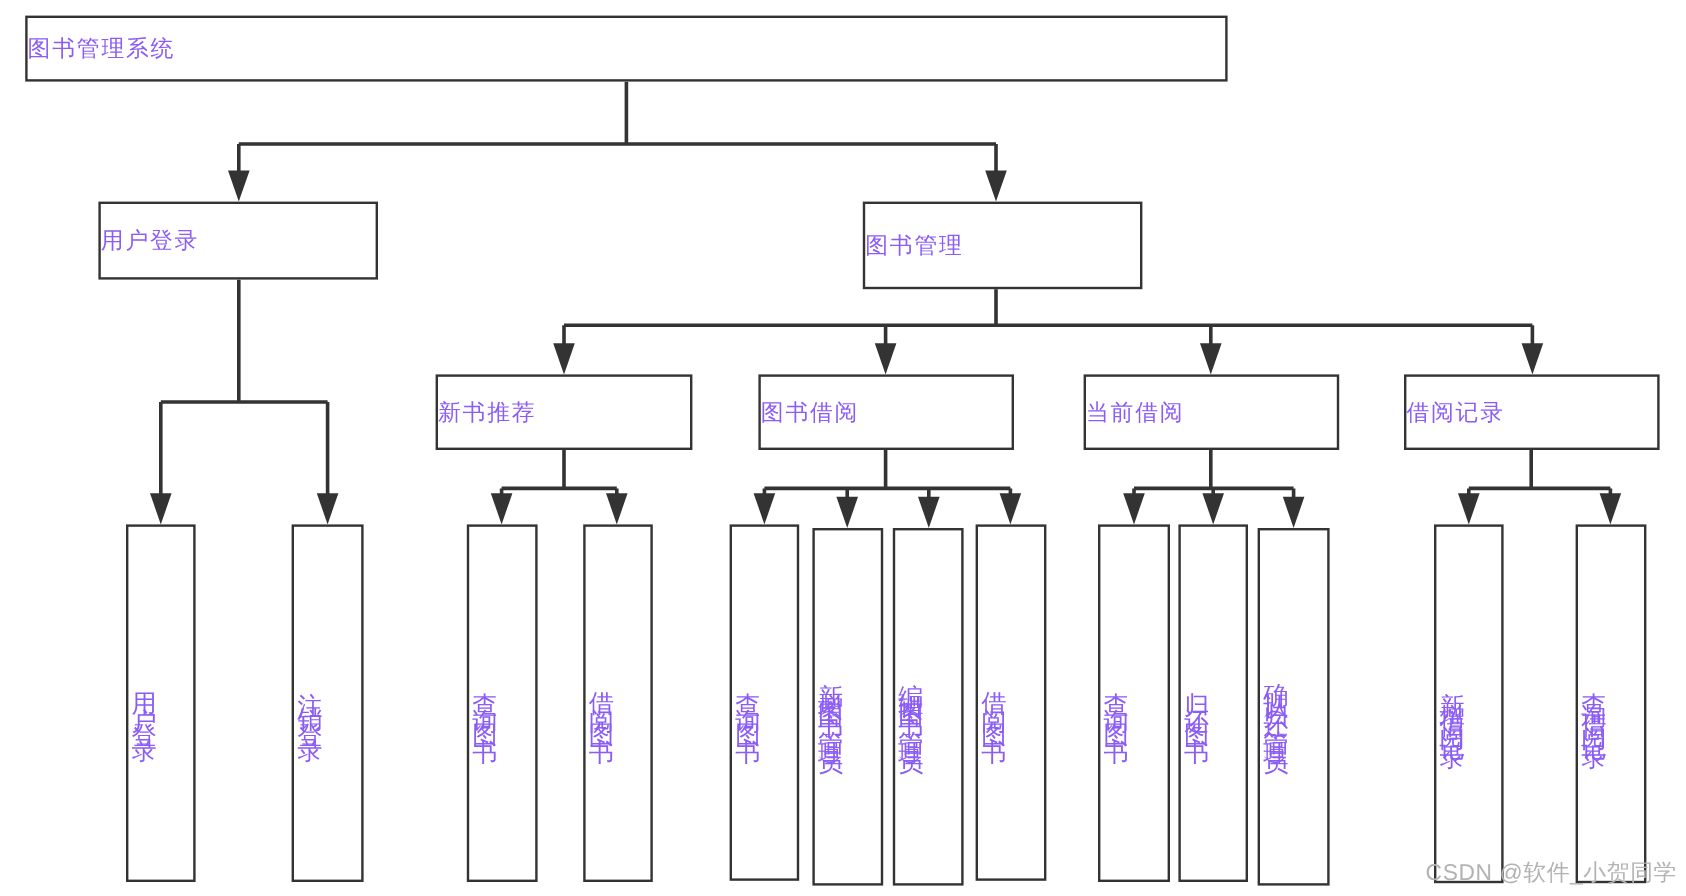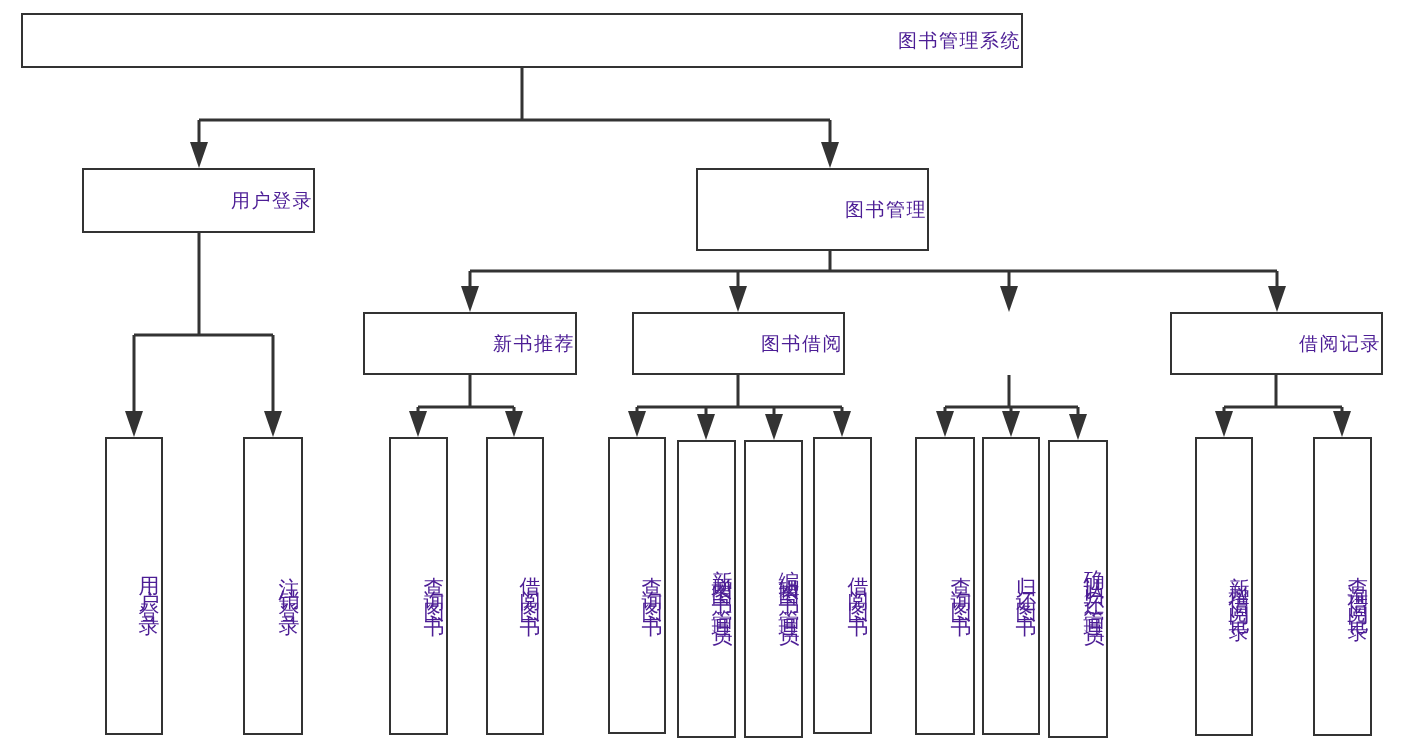--- a/index.html
+++ b/index.html
@@ -16,22 +16,22 @@
     left: 0; top: 0;
     width: 1405px; height: 747px;
   }
   .box {
     position: absolute;
     box-sizing: border-box;
     border: 2.5px solid #333333;
     background: #ffffff;
     display: flex;
     align-items: center;
-    justify-content: flex-end;
-    color: #4c1d95;
+    justify-content: flex-start;
+    color: #8b5cf6;
   }
   .hlabel {
     font-size: 19px;
     letter-spacing: 1.5px;
     white-space: nowrap;
   }
   .vtext {
     writing-mode: vertical-rl;
     text-orientation: mixed;
     font-size: 21px;
@@ -86,29 +86,32 @@
     </g>
   </svg>
 
   <div class="box" style="left:21px;top:13px;width:1002px;height:55px">
     <span class="hlabel">图书管理系统</span>
   </div>
 
   <div class="box" style="left:82px;top:168px;width:233px;height:65px">
     <span class="hlabel">用户登录</span>
   </div>
-  <div class="box" style="left:696px;top:168px;width:233px;height:83px">
+  <div class="box" style="left:719px;top:168px;width:233px;height:73px">
     <span class="hlabel">图书管理</span>
   </div>
 
   <div class="box" style="left:632px;top:312px;width:213px;height:63px">
     <span class="hlabel">图书借阅</span>
   </div>
   <div class="box" style="left:363px;top:312px;width:214px;height:63px">
     <span class="hlabel">新书推荐</span>
+  </div>
+  <div class="box" style="left:903px;top:312px;width:213px;height:63px">
+    <span class="hlabel">当前借阅</span>
   </div>
   <div class="box" style="left:1170px;top:312px;width:213px;height:63px">
     <span class="hlabel">借阅记录</span>
   </div>
 
   <div class="box" style="left:105px;top:437px;width:58px;height:298px">
     <span class="vtext" style="letter-spacing: 13px;">用户登录</span>
   </div>
   <div class="box" style="left:243px;top:437px;width:60px;height:298px">
     <span class="vtext" style="letter-spacing: 13px;">注销登录</span>
@@ -144,14 +147,15 @@
     <span class="vtext" style="letter-spacing: 8px;">确认归还（管理员）</span>
   </div>
 
   <div class="box" style="left:1195px;top:437px;width:58px;height:299px">
     <span class="vtext" style="letter-spacing: 9px;">新增借阅记录</span>
   </div>
   <div class="box" style="left:1313px;top:437px;width:59px;height:299px">
     <span class="vtext" style="letter-spacing: 9px;">查询借阅记录</span>
   </div>
 
+  <div class="watermark">CSDN @软件_小贺同学</div>
 
 </div>
 
 </body></html>

